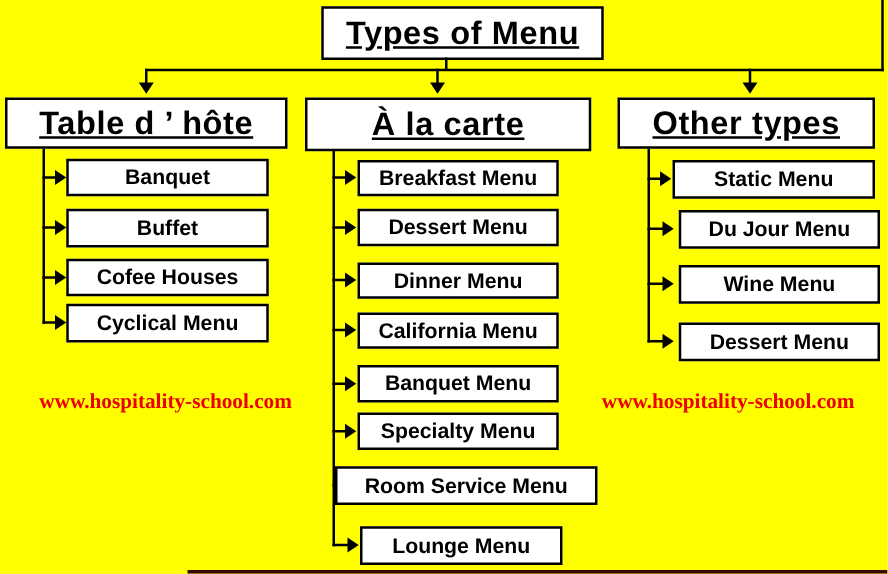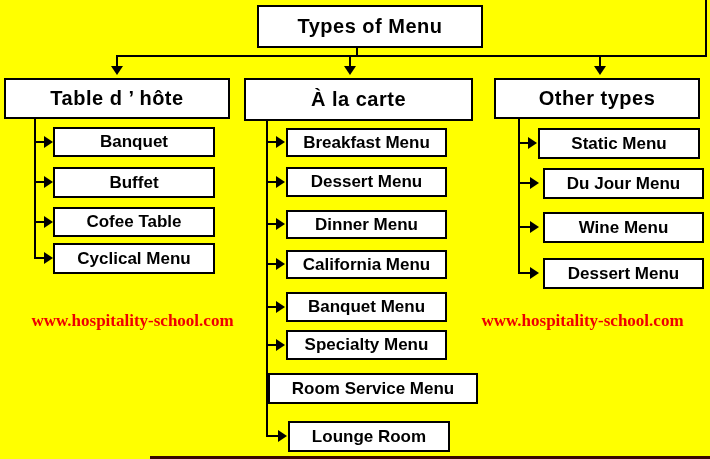--- a/index.html
+++ b/index.html
@@ -5,21 +5,21 @@
   html,body{margin:0;padding:0;}
   .canvas{
     position:relative;width:710px;height:459px;background:#ffff00;
     overflow:hidden;font-family:"Liberation Sans",sans-serif;
   }
   .box{
     position:absolute;background:#ffffff;border:2px solid #000000;
     box-sizing:border-box;display:flex;align-items:center;justify-content:center;
     color:#000000;font-weight:bold;white-space:nowrap;
   }
-  .title-box,.header-box{font-size:20px;letter-spacing:0.5px;}
+  .title-box,.header-box{font-size:26px;letter-spacing:0.5px;text-decoration:underline;}
   .item-box{font-size:17px;text-align:right;}
   .vl{position:absolute;width:2px;background:#000000;}
   .hl{position:absolute;height:2px;background:#000000;}
   .arr-d{position:absolute;width:0;height:0;border-left:6px solid transparent;
          border-right:6px solid transparent;border-top:9px solid #000000;}
   .arr-r{position:absolute;width:0;height:0;border-top:6px solid transparent;
          border-bottom:6px solid transparent;border-left:9px solid #000000;}
   .wm{
     position:absolute;width:215px;text-align:center;color:#ee0000;
     font-family:"Liberation Serif",serif;font-weight:bold;font-size:17px;
@@ -54,21 +54,21 @@
   <div class="arr-r" style="left:44px;top:136px"></div>
   <div class="hl" style="left:34px;top:181px;width:11px"></div>
   <div class="arr-r" style="left:44px;top:176px"></div>
   <div class="hl" style="left:34px;top:221px;width:11px"></div>
   <div class="arr-r" style="left:44px;top:216px"></div>
   <div class="hl" style="left:34px;top:257px;width:11px"></div>
   <div class="arr-r" style="left:44px;top:252px"></div>
 
   <div class="box item-box" style="left:53px;top:127px;width:162px;height:30px">Banquet</div>
   <div class="box item-box" style="left:53px;top:167px;width:162px;height:31px">Buffet</div>
-  <div class="box item-box" style="left:53px;top:207px;width:162px;height:30px">Cofee Table</div>
+  <div class="box item-box" style="left:53px;top:207px;width:162px;height:30px">Cofee Houses</div>
   <div class="box item-box" style="left:53px;top:243px;width:162px;height:31px">Cyclical Menu</div>
 
   <div class="vl" style="left:266px;top:120px;height:317px"></div>
   <div class="hl" style="left:266px;top:141px;width:11px"></div>
   <div class="arr-r" style="left:276px;top:136px"></div>
   <div class="hl" style="left:266px;top:181px;width:11px"></div>
   <div class="arr-r" style="left:276px;top:176px"></div>
   <div class="hl" style="left:266px;top:223px;width:11px"></div>
   <div class="arr-r" style="left:276px;top:218px"></div>
   <div class="hl" style="left:266px;top:263px;width:11px"></div>
@@ -82,21 +82,21 @@
   <div class="hl" style="left:266px;top:435px;width:13px"></div>
   <div class="arr-r" style="left:278px;top:430px"></div>
 
   <div class="box item-box" style="left:286px;top:128px;width:161px;height:29px">Breakfast Menu</div>
   <div class="box item-box" style="left:286px;top:167px;width:161px;height:30px">Dessert Menu</div>
   <div class="box item-box" style="left:286px;top:210px;width:161px;height:29px">Dinner Menu</div>
   <div class="box item-box" style="left:286px;top:250px;width:161px;height:29px">California Menu</div>
   <div class="box item-box" style="left:286px;top:292px;width:161px;height:30px">Banquet Menu</div>
   <div class="box item-box" style="left:286px;top:330px;width:161px;height:30px">Specialty Menu</div>
   <div class="box item-box" style="left:268px;top:373px;width:210px;height:31px">Room Service Menu</div>
-  <div class="box item-box" style="left:288px;top:421px;width:162px;height:31px">Lounge Room</div>
+  <div class="box item-box" style="left:288px;top:421px;width:162px;height:31px">Lounge Menu</div>
 
   <div class="vl" style="left:518px;top:119px;height:155px"></div>
   <div class="hl" style="left:518px;top:142px;width:11px"></div>
   <div class="arr-r" style="left:528px;top:137px"></div>
   <div class="hl" style="left:518px;top:182px;width:13px"></div>
   <div class="arr-r" style="left:530px;top:177px"></div>
   <div class="hl" style="left:518px;top:226px;width:13px"></div>
   <div class="arr-r" style="left:530px;top:221px"></div>
   <div class="hl" style="left:518px;top:272px;width:13px"></div>
   <div class="arr-r" style="left:530px;top:267px"></div>

